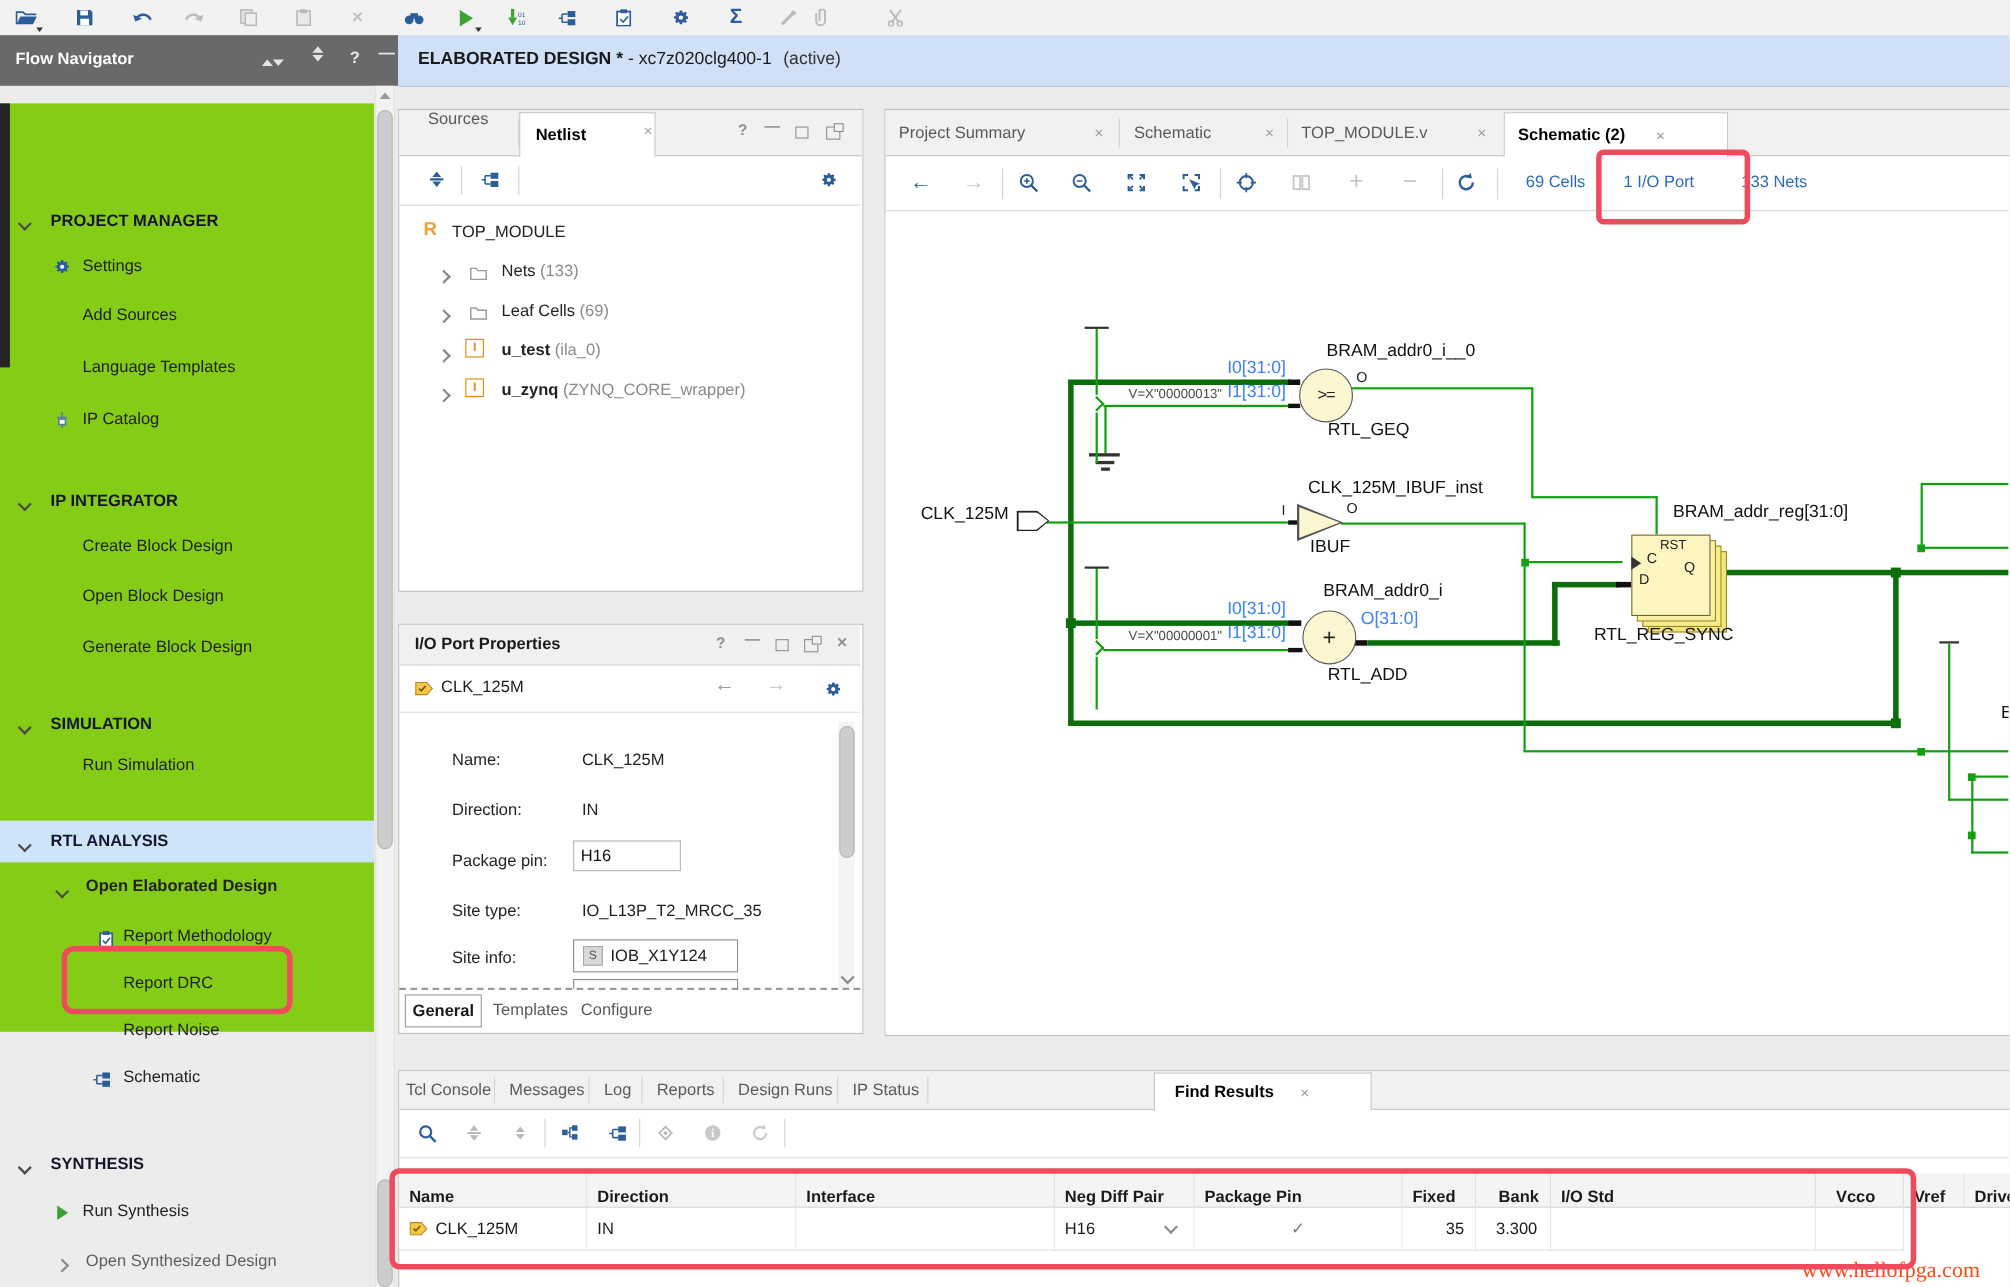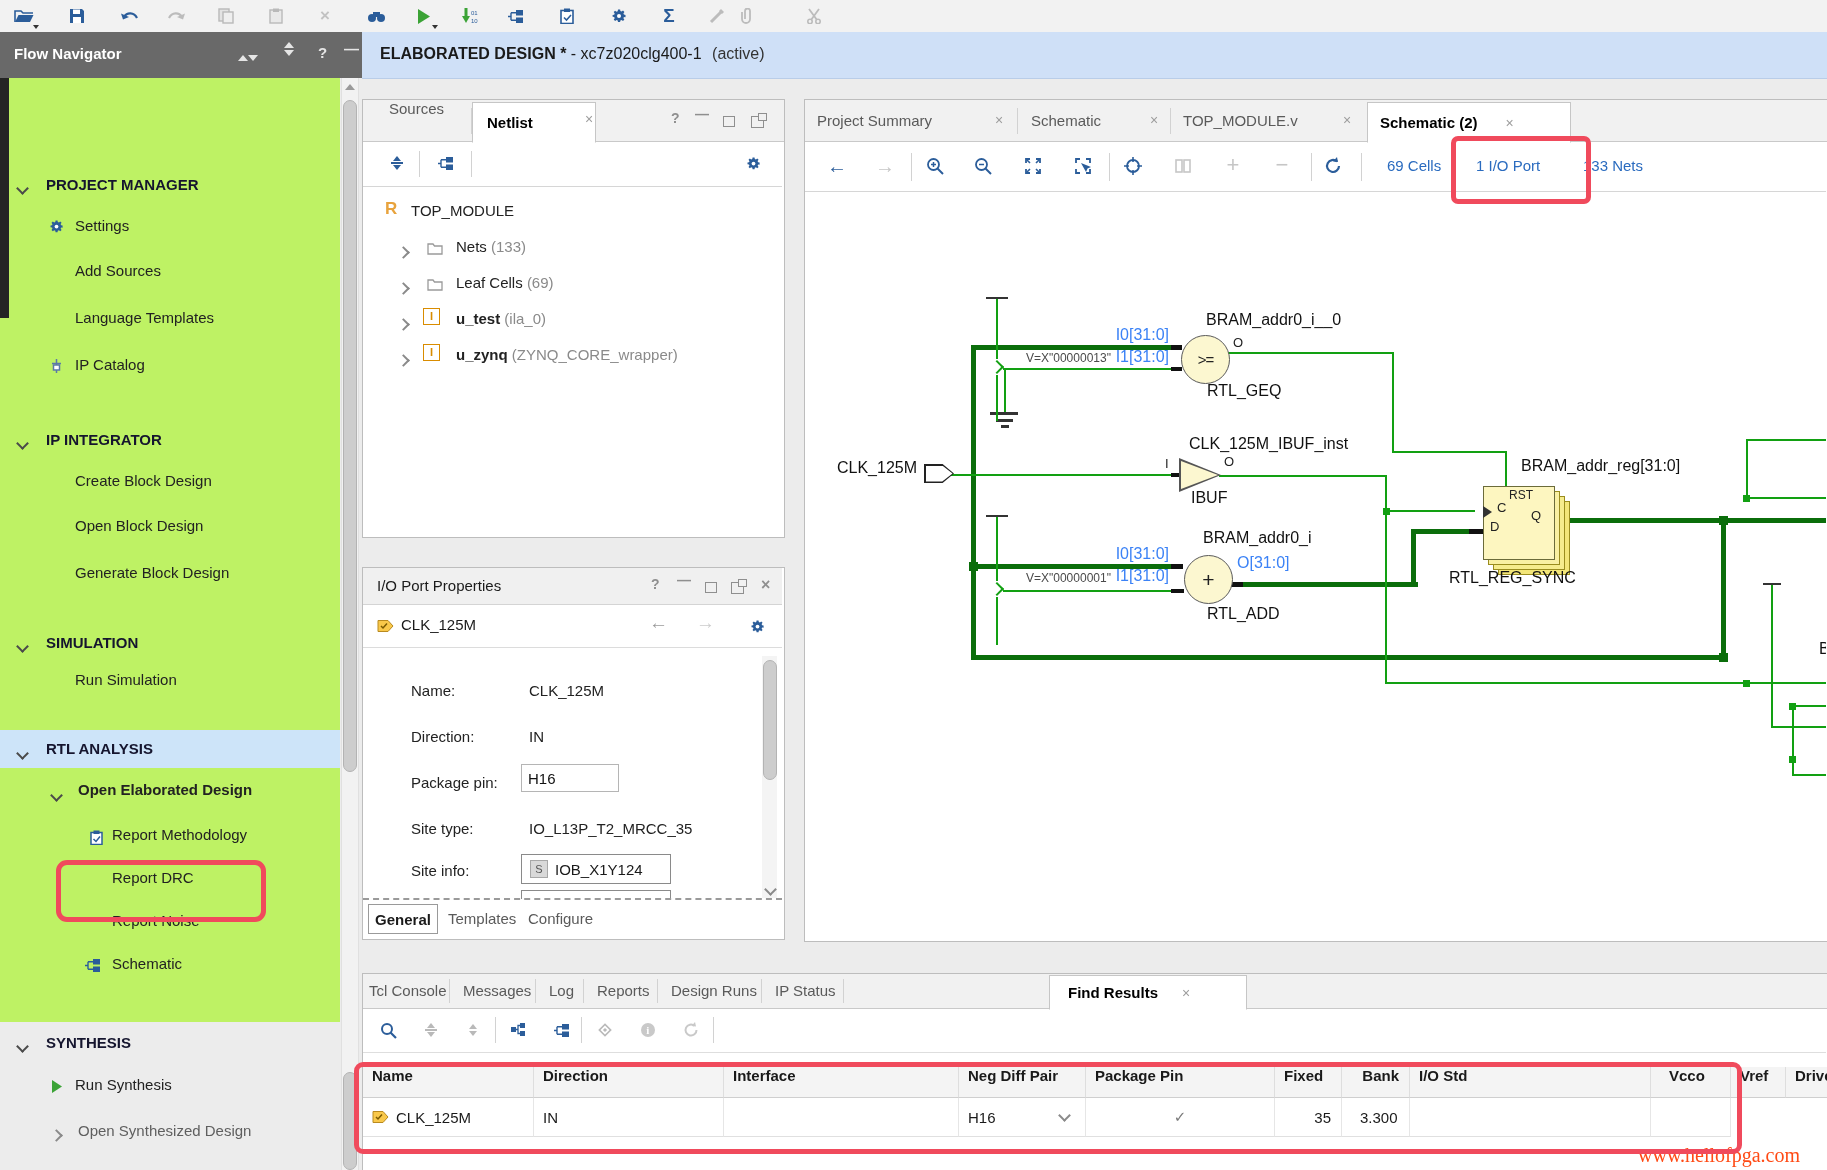--- a/index.html
+++ b/index.html
@@ -44,21 +44,21 @@
   
   .ann{position:absolute;border:5px solid #f04a5c;border-radius:9px;pointer-events:none;z-index:50}
   
   .sect{position:absolute;font-size:15px;font-weight:bold;color:#15152e;white-space:nowrap}
   .item{position:absolute;font-size:15px;color:#222;white-space:nowrap}
   
   .sbt{position:absolute;background:#cdcdcd;border:1px solid #b3b3b3;border-radius:7px}
   
   .grid{position:absolute;display:grid;grid-template-columns:171px 190px 235px 127px 189px 67px 68px 241px 80px 55px 42px;font-size:15px}
   .gh{background:#f4f4f4;border-right:1px solid #dedede;border-bottom:1px solid #cfcfcf;font-weight:bold;
-      display:flex;align-items:flex-start;padding:0 0 0 9px;height:30px;white-space:nowrap;overflow:hidden}
+      display:flex;align-items:flex-end;padding:0 0 0 9px;height:30px;white-space:nowrap;overflow:hidden}
   .gc{background:#fff;border-right:1px solid #e6e6e6;border-bottom:1px solid #e0e0e0;display:flex;align-items:center;
       padding:0 0 0 9px;height:38px;white-space:nowrap;overflow:hidden}
   .tbi{position:absolute;top:3px;width:28px;height:26px;display:flex;align-items:center;justify-content:center}
   .fico{position:absolute;width:24px;height:24px;display:flex;align-items:center;justify-content:center}
 </style>
 </head>
 <body>
 
 <div class="p" style="left:0;top:0;width:1827px;height:32px;background:#f2f2f2;border-bottom:1px solid #d8d8d8">
   <div class="tbi" style="left:10px">
@@ -173,21 +173,21 @@
   <span class="p" style="left:344px;top:8px;color:#e6e6e6;font-size:15px;font-weight:bold">—</span>
 </div>
 <div class="p" style="left:362px;top:32px;width:1465px;height:46px;background:#cfe0f7;border-bottom:1px solid #b9cde8">
   <span class="p nw" style="left:18px;top:13px;font-size:16px">
     <b>ELABORATED DESIGN *</b>
     <span>- xc7z020clg400-1</span>
     <span style="color:#333;margin-left:6px">(active)</span>
   </span>
 </div>
 
-<div class="p" style="left:0;top:78px;width:340px;height:944px;background:#bef264">
+<div class="p" style="left:0;top:94px;width:340px;height:844px;background:#84cc16">
   <div class="p" style="left:0;top:0;width:9px;height:240px;background:#242424"></div>
 
   <span class="p" style="left:18px;top:101px"><span class="chv"></span></span>
   <span class="sect" style="left:46px;top:98px">PROJECT MANAGER</span>
 
   <span class="fico" style="left:44px;top:136px">
     <svg viewBox="0 0 16 16" width="15" height="15">
         <path fill="#2b5d9a" d="M14.5 9.3l-1.6-.3a5 5 0 0 1-.5 1.2l1 1.4-1.4 1.4-1.4-1-1.2.5-.3 1.6H7l-.3-1.6a5 5 0 0 1-1.2-.5l-1.4 1-1.4-1.4 1-1.4-.5-1.2-1.6-.3V7l1.6-.3.5-1.2-1-1.4 1.4-1.4 1.4 1 1.2-.5L7 1.5h2.1l.3 1.6 1.2.5 1.4-1 1.4 1.4-1 1.4.5 1.2 1.6.3z"></path>
         <circle cx="8" cy="8" r="2" fill="#fff"></circle>
       </svg>
@@ -318,21 +318,21 @@
   <span class="p" style="left:60px;top:208px;width:15px;height:15px;border:1.5px solid #d98c00;color:#d98c00;font-size:11px;font-weight:bold;text-align:center;line-height:15px">I</span>
   <span class="item nw" style="left:93px;top:210px"><span style="font-weight:bold">u_test</span> <span style="color:#8a8a8a">(ila_0)</span></span>
 
   <span class="p" style="left:36px;top:251px"><span class="chv chr chg"></span></span>
   <span class="p" style="left:60px;top:244px;width:15px;height:15px;border:1.5px solid #d98c00;color:#d98c00;font-size:11px;font-weight:bold;text-align:center;line-height:15px">I</span>
   <span class="item nw" style="left:93px;top:246px"><span style="font-weight:bold">u_zynq</span> <span style="color:#8a8a8a">(ZYNQ_CORE_wrapper)</span></span>
 </div>
 
 <div class="panel" style="left:362px;top:567px;width:421px;height:371px">
   <div class="p" style="left:0;top:0;width:419px;height:36px;background:#f0f0f0;border-bottom:1px solid #d4d4d4">
-    <span class="p nw" style="left:14px;top:9px;font-weight:normal;font-size:15px">I/O Port Properties</span>
+    <span class="p nw" style="left:14px;top:9px;font-weight:bold;font-size:15px">I/O Port Properties</span>
     <span class="p wc" style="left:288px;top:8px">?</span>
     <span class="p wc" style="left:314px;top:4px">—</span>
     <span class="p" style="left:342px;top:11px"><span class="sqr"></span></span>
     <span class="p" style="left:368px;top:12px"><span class="flt"><i></i></span></span>
     <span class="p wc" style="left:398px;top:8px;font-size:16px">×</span>
   </div>
   <div class="p" style="left:0;top:36px;width:419px;height:43px;border-bottom:1px solid #dcdcdc">
     <span class="fico" style="left:10px;top:10px">
       <svg width="17" height="14">
           <path d="M1 1.5h10l5 5.5-5 5.5H1z" fill="#f9c84a" stroke="#b98a1f"></path>

